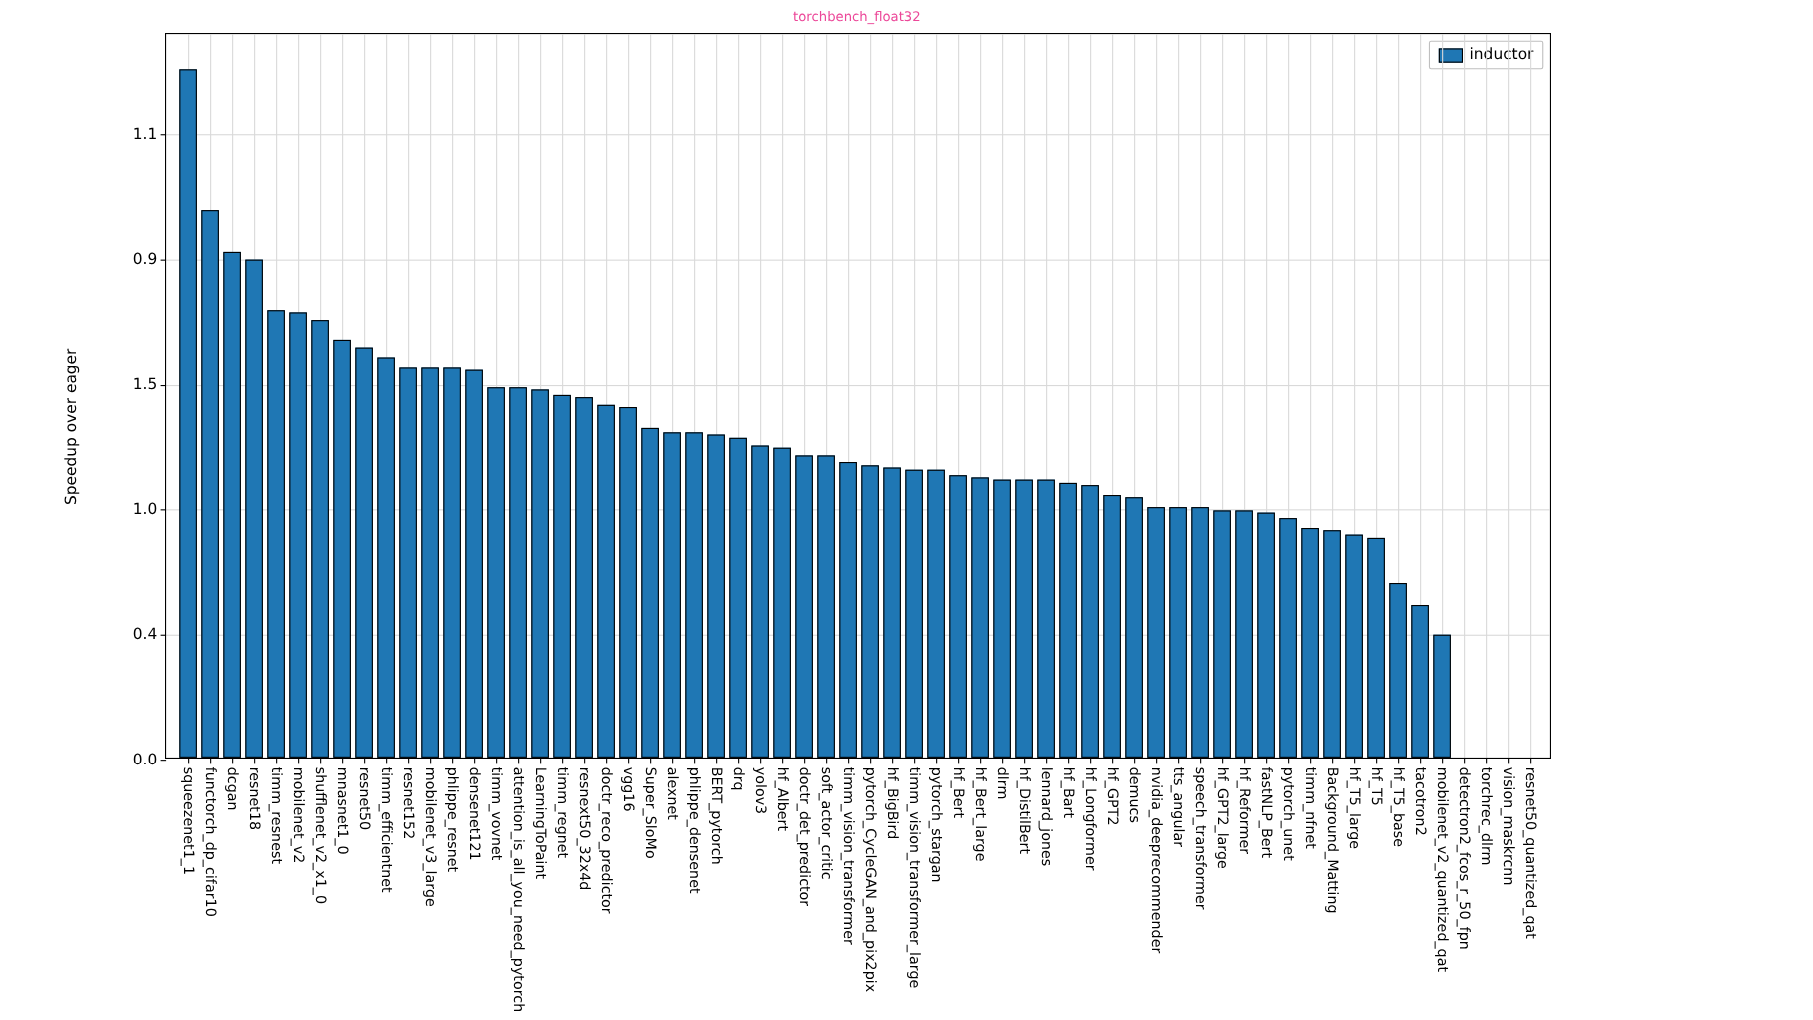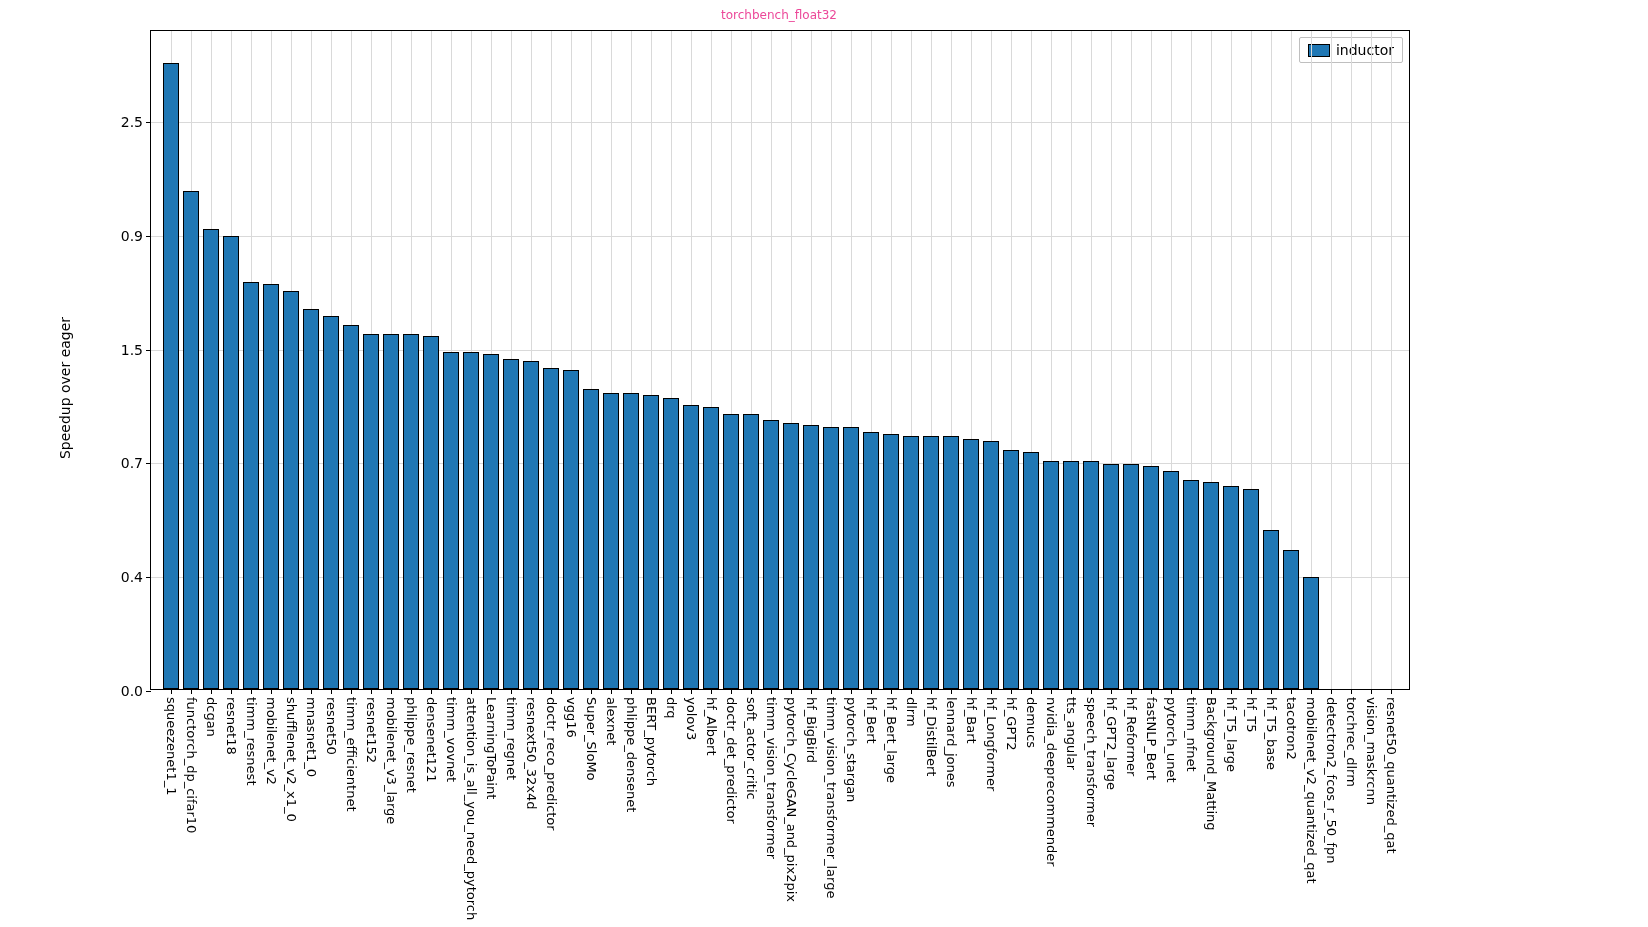--- a/index.html
+++ b/index.html
@@ -119,30 +119,30 @@
       <div class="legend-swatch"></div>
       <span>inductor</span>
     </div>
   <div class="ytick-mark" style="top: 660px;"></div>
       <div class="ytick-label" style="top: 660px;">0.0</div>
       <div class="grid-h" style="top: 546.207px;"></div>
       <div class="ytick-mark" style="top: 546.207px;"></div>
       <div class="ytick-label" style="top: 546.207px;">0.4</div>
       <div class="grid-h" style="top: 432.414px;"></div>
       <div class="ytick-mark" style="top: 432.414px;"></div>
-      <div class="ytick-label" style="top: 432.414px;">0.7</div>
+      <div class="ytick-label" style="top: 432.414px;">1.0</div>
       <div class="grid-h" style="top: 318.621px;"></div>
       <div class="ytick-mark" style="top: 318.621px;"></div>
       <div class="ytick-label" style="top: 318.621px;">1.5</div>
       <div class="grid-h" style="top: 204.828px;"></div>
       <div class="ytick-mark" style="top: 204.828px;"></div>
       <div class="ytick-label" style="top: 204.828px;">0.9</div>
       <div class="grid-h" style="top: 91.0345px;"></div>
       <div class="ytick-mark" style="top: 91.0345px;"></div>
-      <div class="ytick-label" style="top: 91.0345px;">2.5</div>
+      <div class="ytick-label" style="top: 91.0345px;">1.1</div>
       <div class="grid-v" style="left: 20px;"></div>
       <div class="xtick-mark" style="left: 20px;"></div>
       <div class="xtick-label" style="left: 20px;">squeezenet1_1</div>
       <div class="bar" style="left: 12px; width: 16px; height: 625.862px;"></div>
       <div class="grid-v" style="left: 40px;"></div>
       <div class="xtick-mark" style="left: 40px;"></div>
       <div class="xtick-label" style="left: 40px;">functorch_dp_cifar10</div>
       <div class="bar" style="left: 32px; width: 16px; height: 498.414px;"></div>
       <div class="grid-v" style="left: 60px;"></div>
       <div class="xtick-mark" style="left: 60px;"></div>

